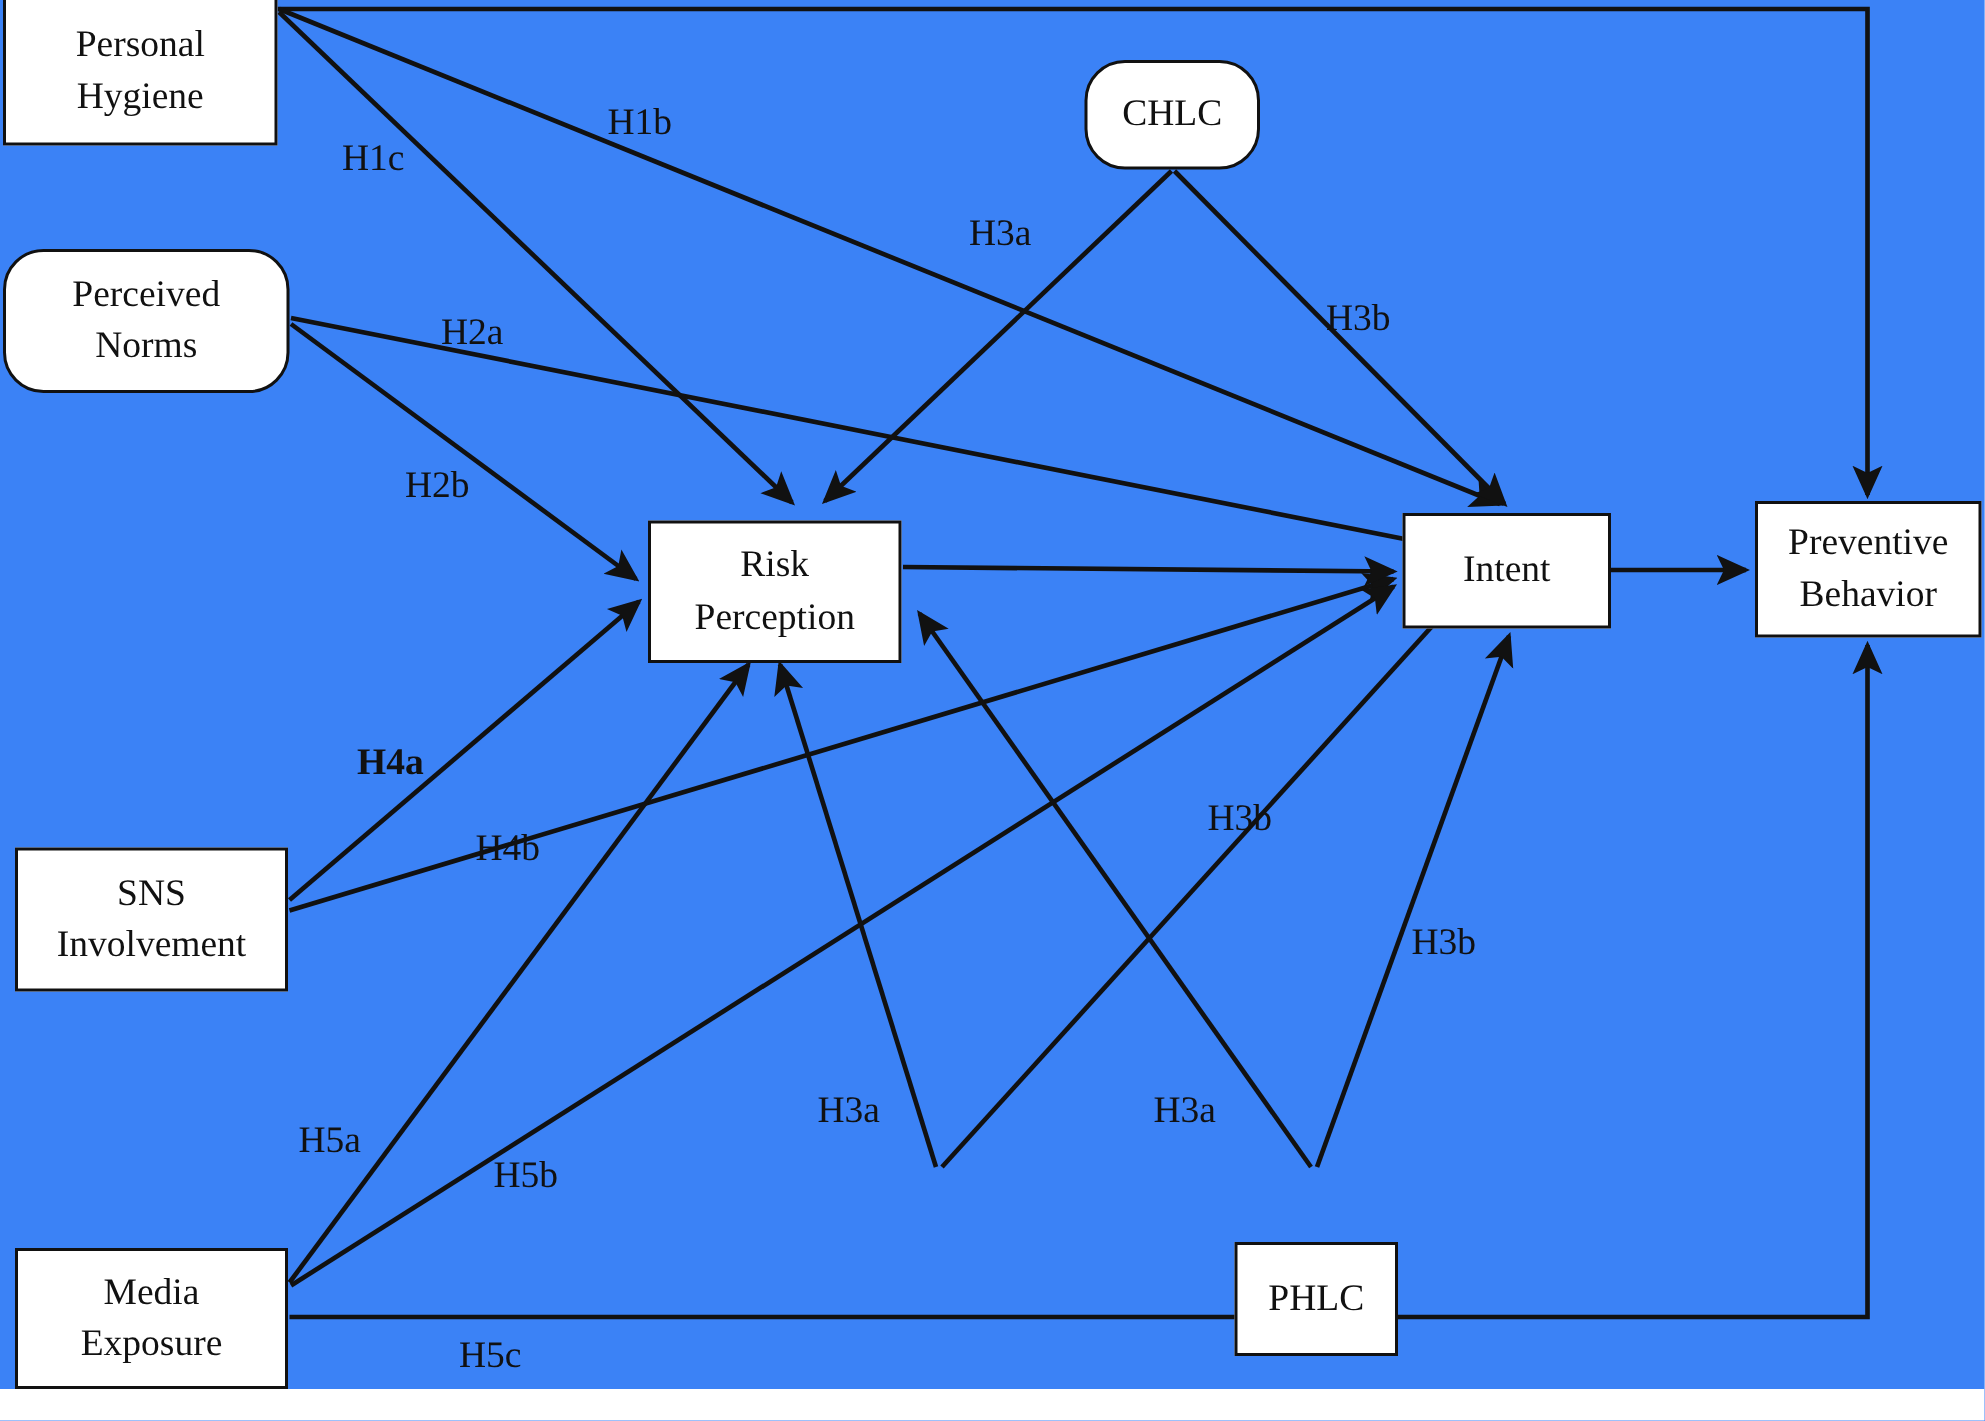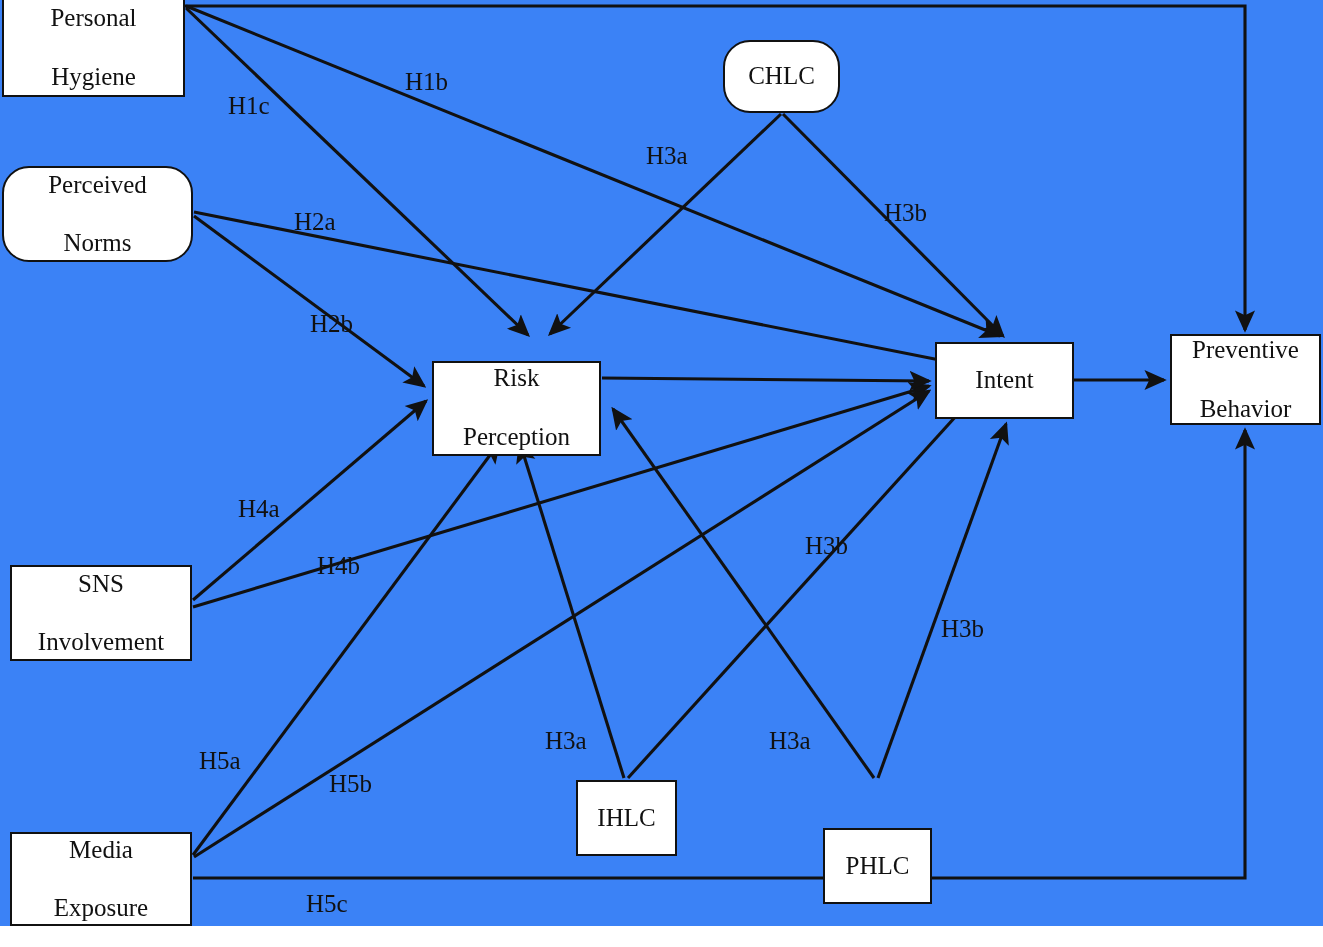--- a/index.html
+++ b/index.html
@@ -33,21 +33,21 @@
     display: flex;
     flex-direction: column;
     align-items: center;
     justify-content: center;
     text-align: center;
     line-height: 1.38;
     font-size: 25px;
     color: #111111;
     z-index: 5;
   }
-  .node-box .line2 { display: block; margin-top: 24px; }
+  .node-box .line2 { display: block; }
   .edge-label {
     position: absolute;
     font-size: 25px;
     color: #111111;
     white-space: nowrap;
     background: transparent;
     z-index: 6;
   }
 </style>
 </head>
@@ -119,55 +119,52 @@
 
   <div class="node-box" style="left:10px; top:832px; width:182px; height:94px;">
     <span>Media</span>
     <span class="line2">Exposure</span>
   </div>
 
   <div class="node-box" style="left:723px; top:40px; width:117px; height:73px;border-radius:27px;">
     <span>CHLC</span>
   </div>
 
-  <div class="node-box" style="left:432px; top:361px; width:169px; height:95px;justify-content:flex-end;">
+  <div class="node-box" style="left:432px; top:347px; width:169px; height:95px;">
     <span>Risk</span>
     <span class="line2">Perception</span>
   </div>
 
   <div class="node-box" style="left:1170px; top:334px; width:151px; height:91px;">
     <span>Preventive</span>
     <span class="line2">Behavior</span>
   </div>
 
   <div class="node-box" style="left:935px; top:342px; width:139px; height:77px;">
     <span>Intent</span>
   </div>
 
-  <div class="node-box" style="left:576px; top:780px; width:101px; height:76px;">
-    <span>IHLC</span>
-  </div>
 
   <div class="node-box" style="left:823px; top:780px; width:109px; height:76px;margin-top:48px;">
     <span>PHLC</span>
   </div>
 
   <div class="edge-label" style="left:405px; top:68px;">H1b</div>
 
   <div class="edge-label" style="left:228px; top:92px;">H1c</div>
 
   <div class="edge-label" style="left:294px; top:208px;">H2a</div>
 
-  <div class="edge-label" style="left:270px; top:310px;margin-left:40px;">H2b</div>
+  <div class="edge-label" style="left:270px; top:310px;">H2b</div>
 
   <div class="edge-label" style="left:646px; top:142px;">H3a</div>
 
   <div class="edge-label" style="left:884px; top:199px;">H3b</div>
 
-  <div class="edge-label" style="left:238px; top:495px;">H4a</div>
+  <div class="edge-label" style="left:238px; top:495px;font-weight:bold;">H4a</div>
 
   <div class="edge-label" style="left:317px; top:552px;">H4b</div>
 
   <div class="edge-label" style="left:199px; top:747px;">H5a</div>
 
   <div class="edge-label" style="left:329px; top:770px;">H5b</div>
 
   <div class="edge-label" style="left:306px; top:890px;">H5c</div>
 
   <div class="edge-label" style="left:545px; top:727px;">H3a</div>

